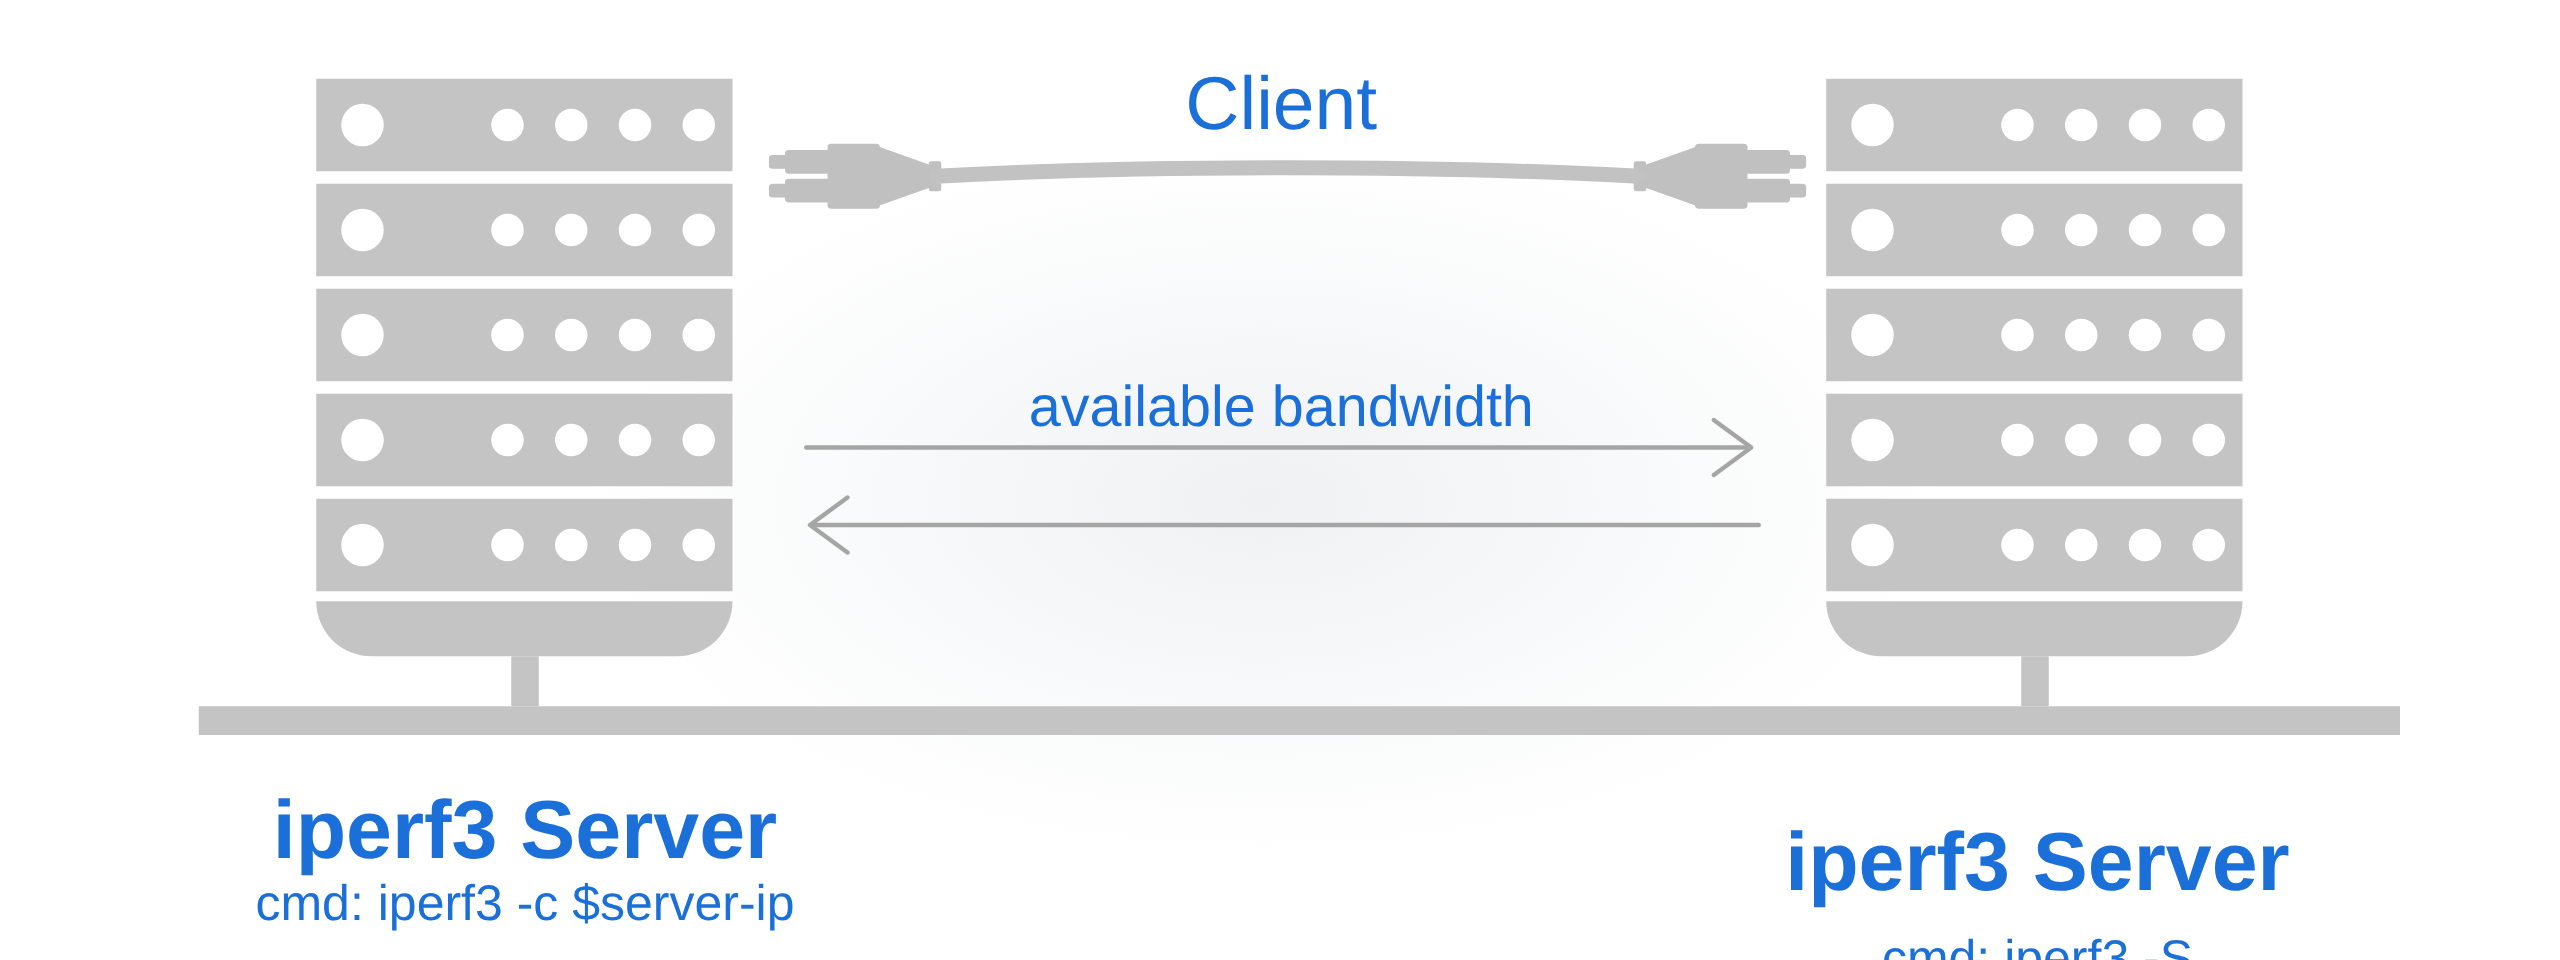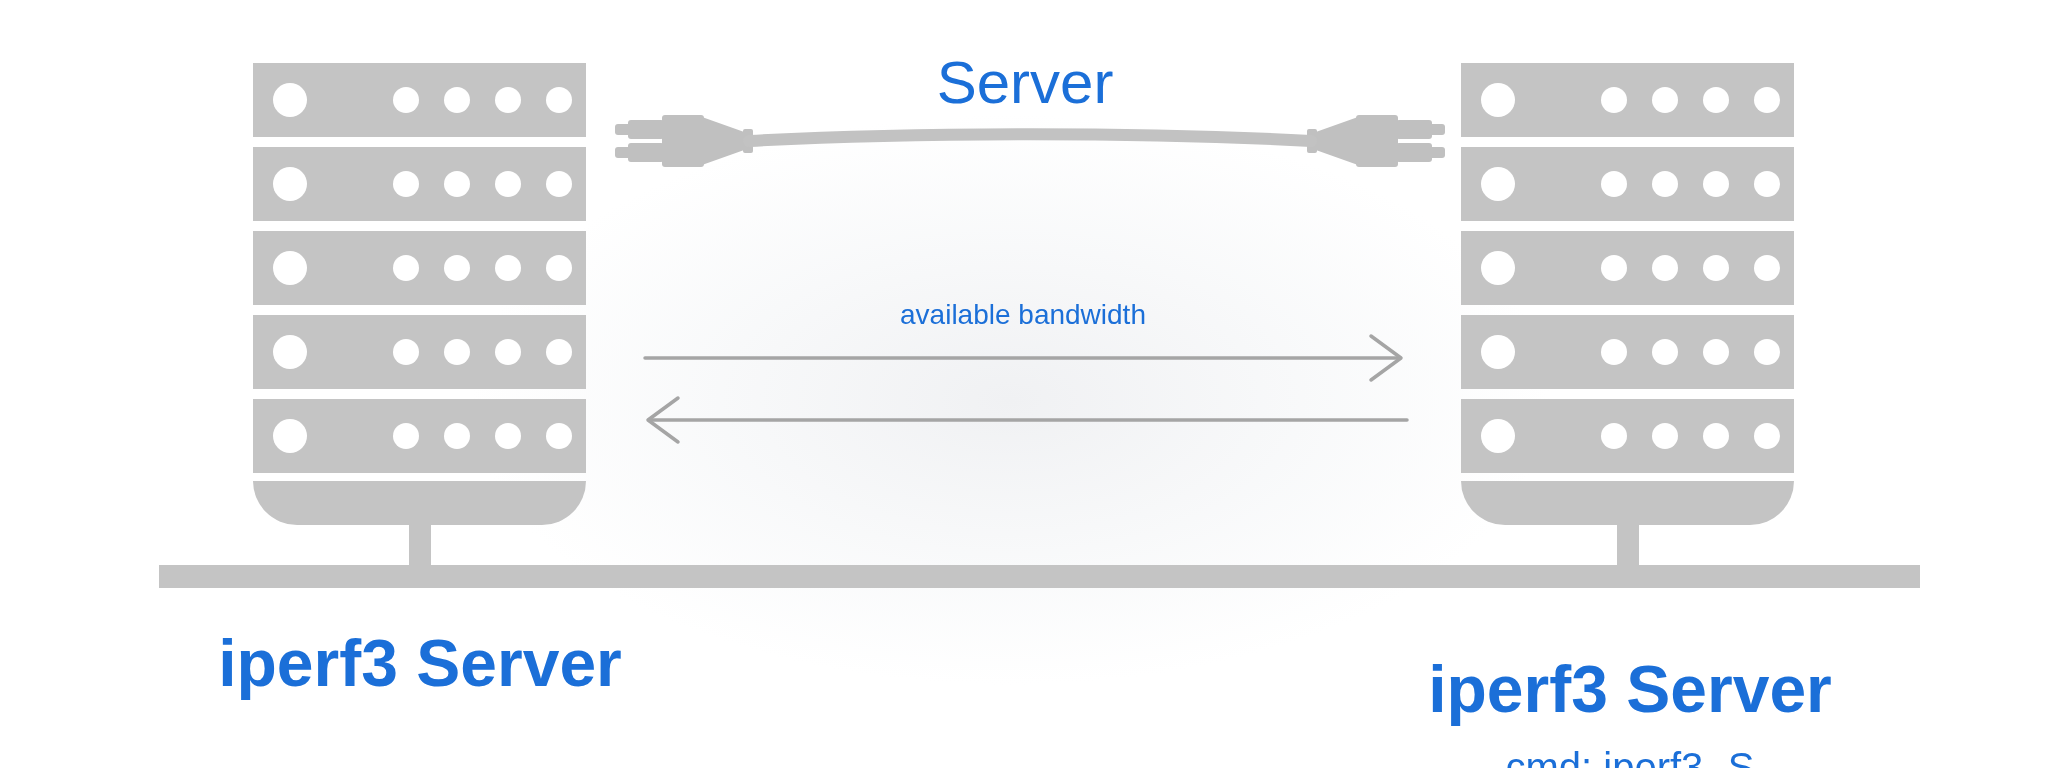--- a/index.html
+++ b/index.html
@@ -26,21 +26,21 @@
   .pedestal{
     margin-top:8px;height:44px;background:var(--device-gray);
     border-radius:0 0 46px 46px;
   }
   .leg{width:22px;height:40px;background:var(--device-gray);margin:0 auto;}
   .ground{position:absolute;left:159px;top:565px;width:1761px;height:23px;background:var(--device-gray);}
   .cable-svg{position:absolute;left:615px;top:113px;width:830px;height:56px;}
   .arrows-svg{position:absolute;left:630px;top:330px;width:790px;height:120px;}
   .blue-label{color:var(--accent-blue);position:absolute;text-align:center;white-space:nowrap;}
   .network-label{left:825px;top:50px;width:400px;font-size:60px;font-weight:500;line-height:1.1;}
-  .bandwidth-label{left:823px;top:300px;width:400px;font-size:28px;font-weight:400;line-height:1.1;}
+  .bandwidth-label{left:823px;top:300px;width:400px;font-size:46px;font-weight:400;line-height:1.1;}
   .node-title{font-size:66px;font-weight:bold;line-height:1.1;}
   .node-cmd{font-size:40px;font-weight:400;line-height:1.15;}
   .client-title{left:170px;top:627px;width:500px;}
   .client-cmd{left:170px;top:700px;width:500px;}
   .server-title{left:1380px;top:653px;width:500px;}
   .server-cmd{left:1380px;top:700px;width:500px;margin-top:44px;}
 </style>
 </head>
 <body>
 
@@ -176,21 +176,22 @@
 
   <svg class="arrows-svg" viewBox="0 0 790 120" aria-hidden="true">
     <g stroke="#a5a5a5" stroke-width="3.5" fill="none" stroke-linecap="round" stroke-linejoin="round">
       <path d="M15,28 L767,28"></path>
       <path d="M741,6 L771,28 L741,50"></path>
       <path d="M22,90 L777,90"></path>
       <path d="M48,68 L18,90 L48,112"></path>
     </g>
   </svg>
 
-  <div class="blue-label network-label">Server</div>
+  <div class="blue-label network-label">Client</div>
   <div class="blue-label bandwidth-label">available bandwidth</div>
 
   <div class="blue-label node-title client-title">iperf3 Server</div>
+  <div class="blue-label node-cmd client-cmd">cmd: iperf3 -c $server-ip</div>
 
   <div class="blue-label node-title server-title">iperf3 Server</div>
   <div class="blue-label node-cmd server-cmd">cmd: iperf3 -S</div>
 
 </div>
 
 </body></html>

